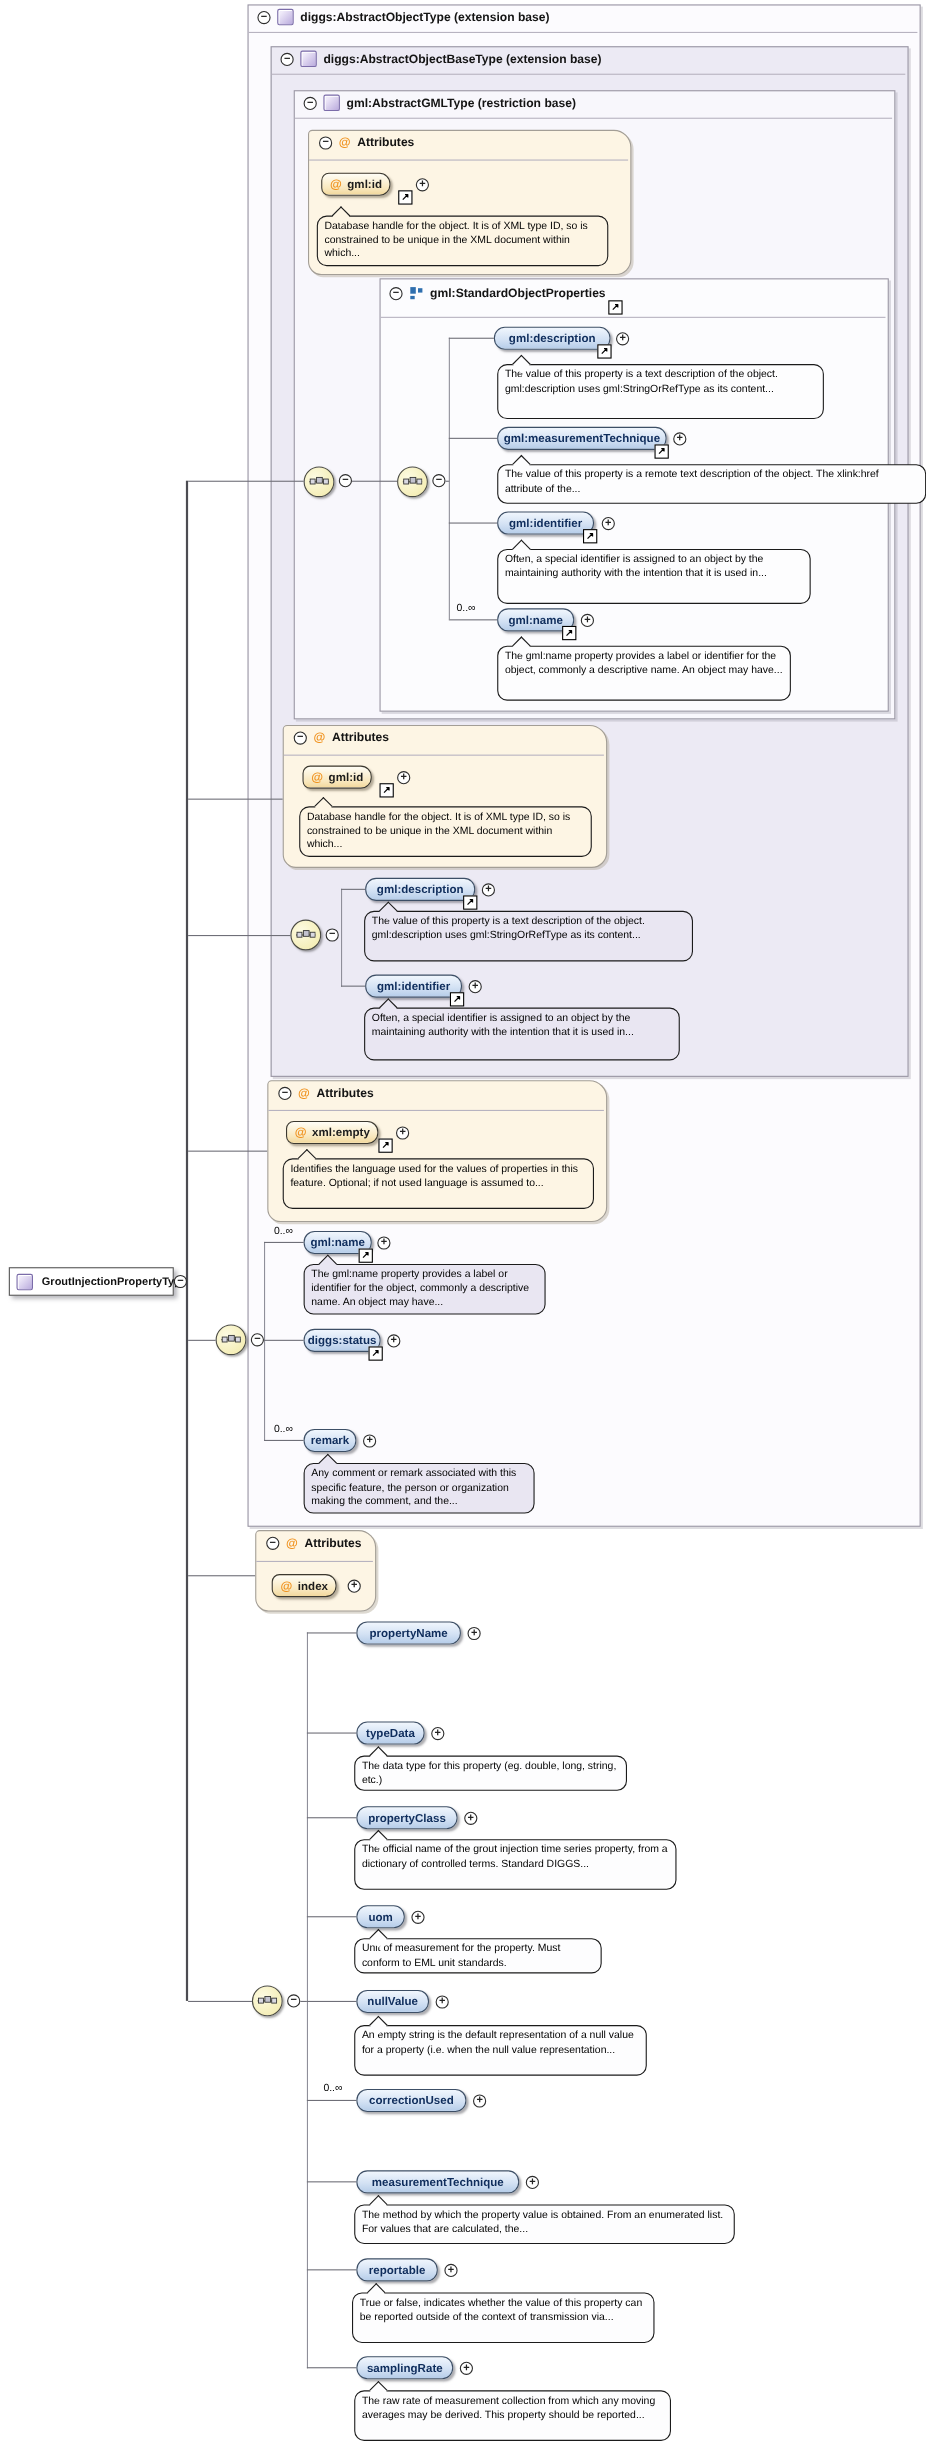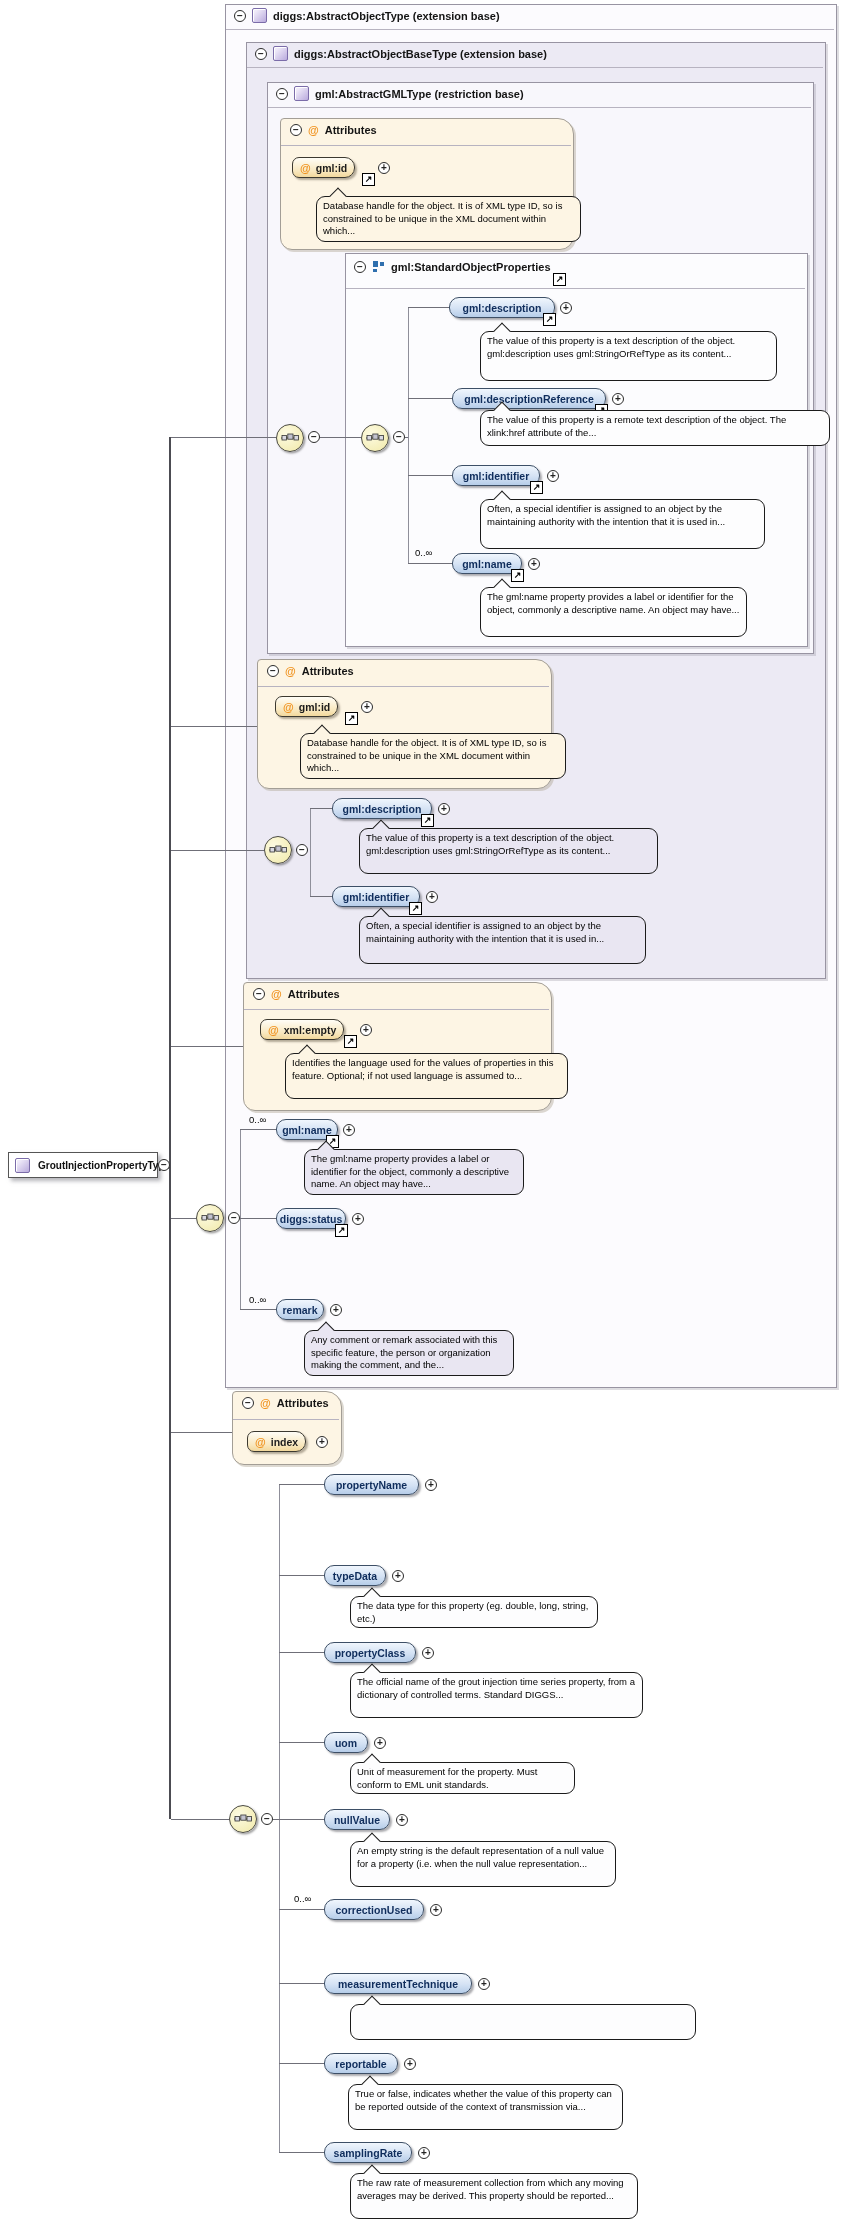--- a/index.html
+++ b/index.html
@@ -23,21 +23,21 @@
              border:1.5px solid #3c3930;border-radius:7px 10px 10px 7px;box-sizing:border-box;
              background:linear-gradient(#fffdf6,#f8e7bd 70%,#f2d89c);
              box-shadow:2px 2px 2px rgba(90,80,60,.45);
              font-size:10.5px;font-weight:bold;color:#1c1c1c;white-space:nowrap;}
   .el-pill{position:absolute;display:flex;align-items:center;justify-content:center;
            border:1.5px solid #3d4f66;border-radius:10px;box-sizing:border-box;padding:0 6px;
            background:linear-gradient(#f0f6fd,#d4e2f4 55%,#b6cde9);
            box-shadow:2px 2px 2px rgba(70,70,80,.45);
            font-size:10.5px;font-weight:bold;color:#0f2d5c;white-space:nowrap;}
   .bubble{position:absolute;border:1.5px solid #1b1b1b;border-radius:9px;box-sizing:border-box;
-          padding:3px 6px 4px 6px;font-size:9.5px;line-height:1.33;color:#000;margin-left:28px;}
+          padding:3px 6px 4px 6px;font-size:9.5px;line-height:1.33;color:#000;}
   .bub-w{background:#fdfdfe;} .bub-l{background:#e9e6f2;} .bub-c{background:#fdf5e4;}
   .tail{position:absolute;top:-7px;left:15px;width:11px;height:11px;transform:rotate(45deg);
         border-left:1.5px solid #1b1b1b;border-top:1.5px solid #1b1b1b;background:inherit;}
   .lnk{position:absolute;width:11px;height:11px;border:1.5px solid #000;background:#fff;
        font-size:9px;line-height:10px;font-weight:bold;text-align:center;color:#000;box-sizing:content-box;}
   .occ{position:absolute;font-size:9.5px;color:#000;white-space:nowrap;}
   .hl{position:absolute;height:1px;background:#6f6f78;}
   .vl{position:absolute;width:1px;background:#8f8f9a;}
   .trunk{position:absolute;width:2px;background:#4c4c52;}
   .comp{position:absolute;width:28px;height:28px;border-radius:50%;box-sizing:border-box;
@@ -139,25 +139,25 @@
     </div>
   <span class="circ abs" style="left:560px;top:302px;">+</span>
   <span class="lnk" style="left:543px;top:313px;">↗</span>
   <div class="bubble bub-w" style="left:452px;top:331px;width:297px;height:50px;">
     <i class="tail"></i>
     <span>The value of this property is a text description of the object. gml:description uses gml:StringOrRefType as its content...</span>
   </div>
 
   <div class="hl" style="left:408px;top:398px;width:44px;"></div>
   <div class="el-pill" style="left:452px;top:388px;width:154px;height:21px;">
-      <span>gml:descriptionReference</span>
+      <span>gml:measurementTechnique</span>
     </div>
   <span class="circ abs" style="left:612px;top:393px;">+</span>
   <span class="lnk" style="left:595px;top:404px;">↗</span>
-  <div class="bubble bub-w" style="left:452px;top:410px;width:350px;height:36px;">
+  <div class="bubble bub-w" style="left:452px;top:422px;width:390px;height:36px;">
     <i class="tail"></i>
     <span>The value of this property is a remote text description of the object. The xlink:href attribute of the...</span>
   </div>
 
   <div class="hl" style="left:408px;top:475px;width:44px;"></div>
   <div class="el-pill" style="left:452px;top:465px;width:88px;height:21px;">
       <span>gml:identifier</span>
     </div>
   <span class="circ abs" style="left:547px;top:470px;">+</span>
   <span class="lnk" style="left:530px;top:481px;">↗</span>
@@ -378,20 +378,21 @@
     </div>
   <span class="circ abs" style="left:430px;top:1904px;">+</span>
 
   <div class="hl" style="left:279px;top:1983px;width:45px;"></div>
   <div class="el-pill" style="left:324px;top:1973px;width:148px;height:21px;">
       <span>measurementTechnique</span>
     </div>
   <span class="circ abs" style="left:478px;top:1978px;">+</span>
   <div class="bubble bub-w" style="left:322px;top:2004px;width:346px;height:36px;">
     <i class="tail"></i>
+    <span>The method by which the property value is obtained. From an enumerated list. For values that are calculated, the...</span>
   </div>
 
   <div class="hl" style="left:279px;top:2063px;width:45px;"></div>
   <div class="el-pill" style="left:324px;top:2053px;width:74px;height:21px;">
       <span>reportable</span>
     </div>
   <span class="circ abs" style="left:404px;top:2058px;">+</span>
   <div class="bubble bub-w" style="left:320px;top:2084px;width:275px;height:46px;">
     <i class="tail"></i>
     <span>True or false, indicates whether the value of this property can be reported outside of the context of transmission via...</span>

